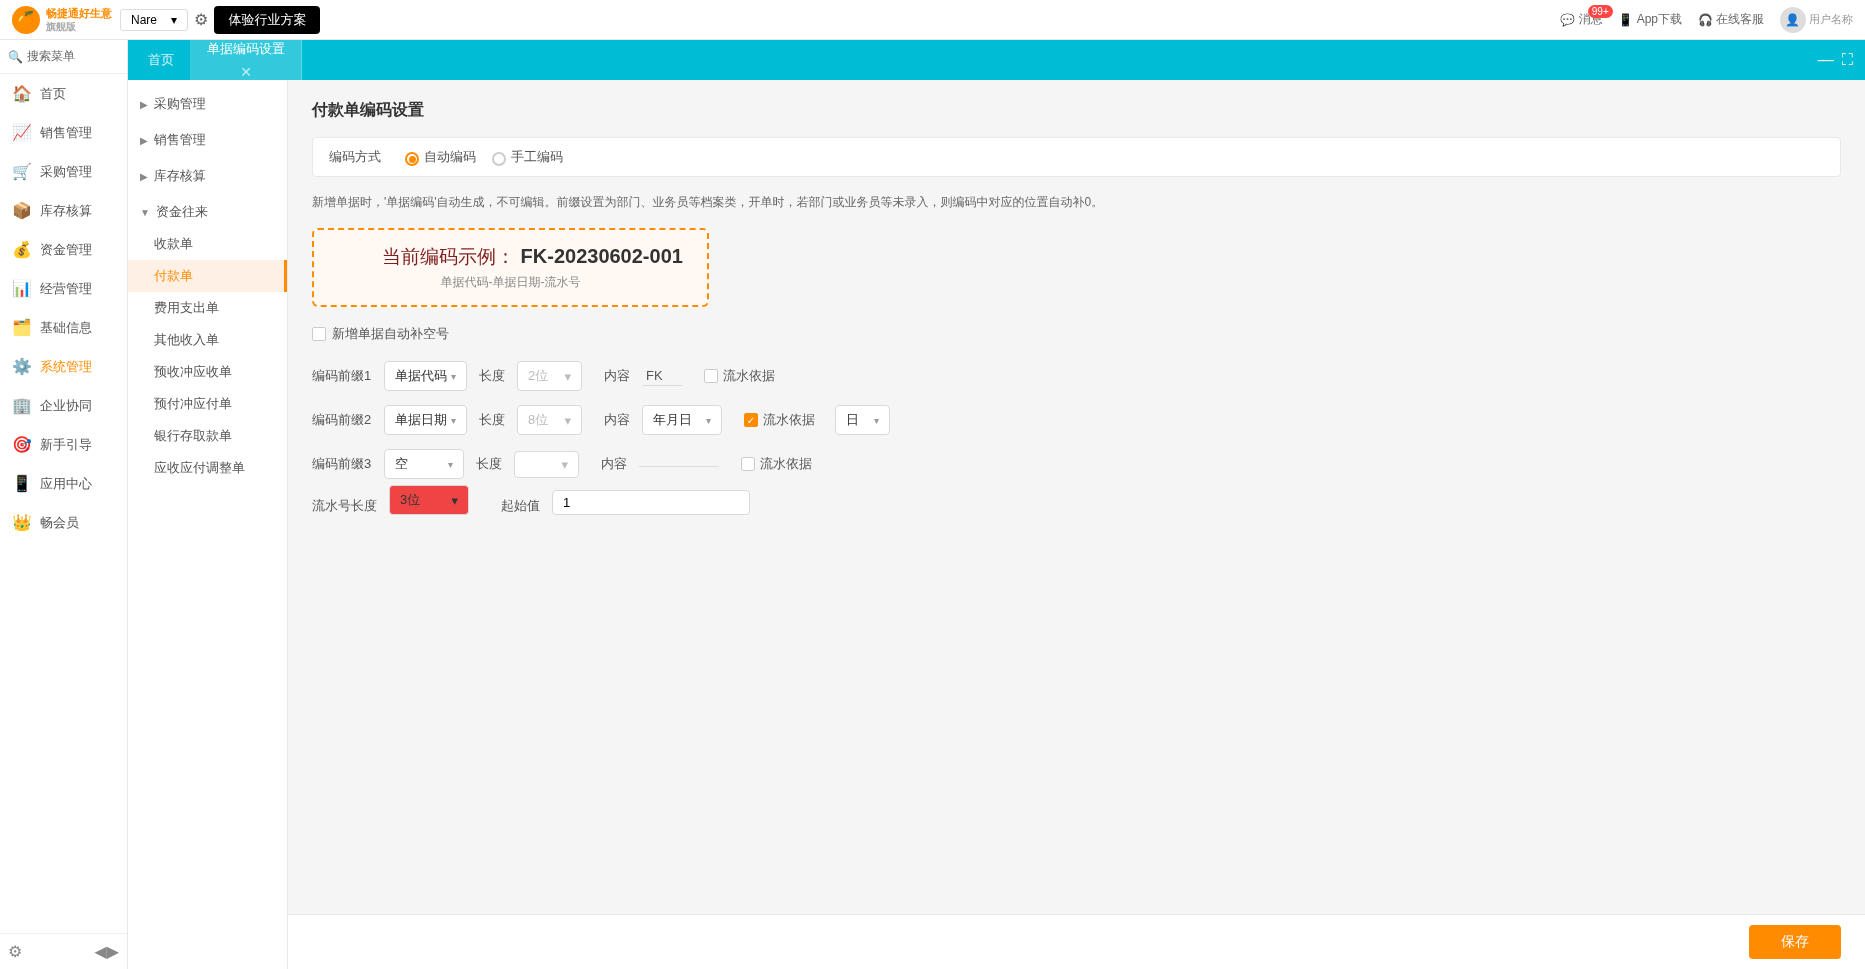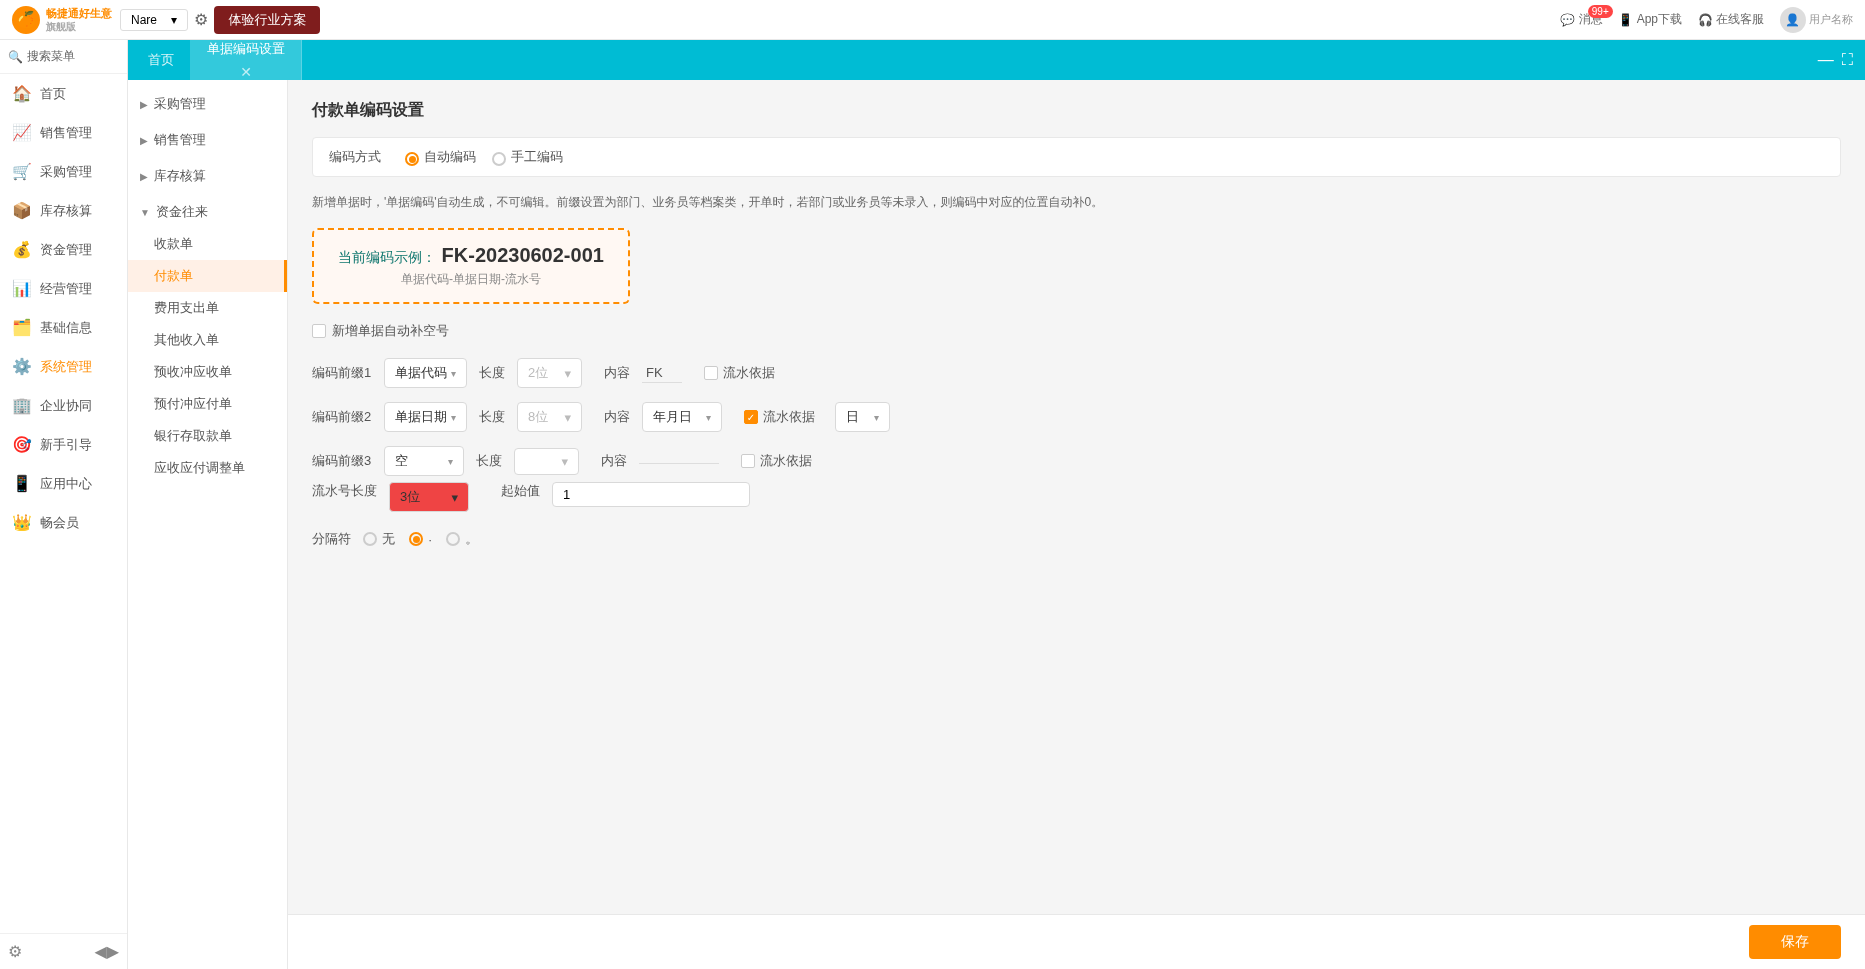--- a/index.html
+++ b/index.html
@@ -18,21 +18,21 @@
       top: 0; left: 0; right: 0;
       z-index: 100;
     }
     .top-bar-left { display: flex; align-items: center; gap: 8px; }
     .top-bar-logo { display: flex; align-items: center; gap: 6px; color: #ff8c00; font-weight: bold; font-size: 14px; }
     .logo-icon { width: 28px; height: 28px; background: #ff8c00; border-radius: 50%; display: flex; align-items: center; justify-content: center; color: #fff; font-size: 16px; }
     .logo-text { display: flex; flex-direction: column; font-size: 11px; line-height: 1.3; color: #ff8c00; }
     .top-bar-controls { display: flex; align-items: center; gap: 6px; }
     .dropdown-btn { border: 1px solid #ddd; border-radius: 3px; padding: 3px 10px; cursor: pointer; background: #fff; font-size: 12px; display: flex; align-items: center; gap: 14px; }
     .gear-btn { border: none; background: none; cursor: pointer; color: #666; font-size: 16px; }
-    .trial-btn { background: #7f1d1d; color: #fff; border: none; border-radius: 4px; padding: 5px 14px; cursor: pointer; font-size: 13px; }
+    .trial-btn { background: #000000; color: #fff; border: none; border-radius: 4px; padding: 5px 14px; cursor: pointer; font-size: 13px; }
     .top-bar-right { display: flex; align-items: center; gap: 16px; font-size: 12px; color: #666; }
     .msg-badge { position: relative; display: flex; align-items: center; gap: 3px; cursor: pointer; }
     .badge { background: #f44; color: #fff; border-radius: 8px; font-size: 10px; padding: 1px 4px; position: absolute; top: -6px; right: -10px; }
 
     
     .main-layout { display: flex; margin-top: 40px; height: calc(100vh - 40px); }
 
     
     .sidebar {
       width: 128px;
@@ -260,21 +260,21 @@
       gap: 4px;
       min-width: 65px;
       color: #bbb;
       justify-content: space-between;
     }
     .content-label { font-size: 13px; color: #555; margin-left: 10px; }
     .content-value { font-size: 13px; color: #555; min-width: 40px; border-bottom: 1px solid #ddd; padding: 2px 4px; }
     .stream-check { display: flex; align-items: center; gap: 5px; font-size: 13px; color: #555; margin-left: 10px; }
 
     
-    .serial-row { display: flex; align-items: flex-start; gap: 12px; margin-bottom: 18px; }
+    .serial-row { display: flex; align-items: flex-end; gap: 12px; margin-bottom: 18px; }
     .serial-label { font-size: 13px; color: #555; }
     .serial-select {
       border: 1px solid #d9d9d9;
       border-radius: 4px;
       padding: 5px 10px;
       font-size: 13px;
       background: #ef4444;
       cursor: pointer;
       display: flex;
       align-items: center;
@@ -494,21 +494,21 @@
               </label>
             </div>
           </div>
 
           
           <div class="info-text">新增单据时，'单据编码'自动生成，不可编辑。前缀设置为部门、业务员等档案类，开单时，若部门或业务员等未录入，则编码中对应的位置自动补0。</div>
 
           
           <div class="code-example-box">
             <div class="code-example-main">
-              <span style="font-size:14px;color:#0f766e;font-weight:normal;">当前编码示例：</span>
+              <span style="font-size:19px;color:#7f1d1d;font-weight:normal;margin-left:44px;">当前编码示例：</span>
               <span>FK-20230602-001</span>
             </div>
             <div class="code-example-sub">单据代码-单据日期-流水号</div>
           </div>
 
           
           <div class="auto-fill-row">
             <div class="checkbox-box"></div>
             <span>新增单据自动补空号</span>
           </div>
@@ -586,39 +586,20 @@
             <span class="serial-label">流水号长度</span>
             <div class="serial-select">
               <span>3位</span>
               <span class="chevron-down">▾</span>
             </div>
             <span class="start-label">起始值</span>
             <input class="start-value" type="text" value="1" style="">
           </div>
 
           
-          <div class="sep-row">
-            <span class="sep-label">分隔符</span>
-            <div class="sep-options">
-              <label class="sep-item">
-                <div class="radio-dot"></div>
-                <span>无</span>
-              </label>
-              <label class="sep-item">
-                <div class="radio-dot checked">
-                    <div></div>
-                  </div>
-                <span>·</span>
-              </label>
-              <label class="sep-item">
-                <div class="radio-dot"></div>
-                <span>。</span>
-              </label>
-            </div>
-          </div>
 
         </div>
 
         <div class="bottom-save-bar">
           <button class="save-btn">保存</button>
         </div>
       </div>
 
     </div>
   </div>

